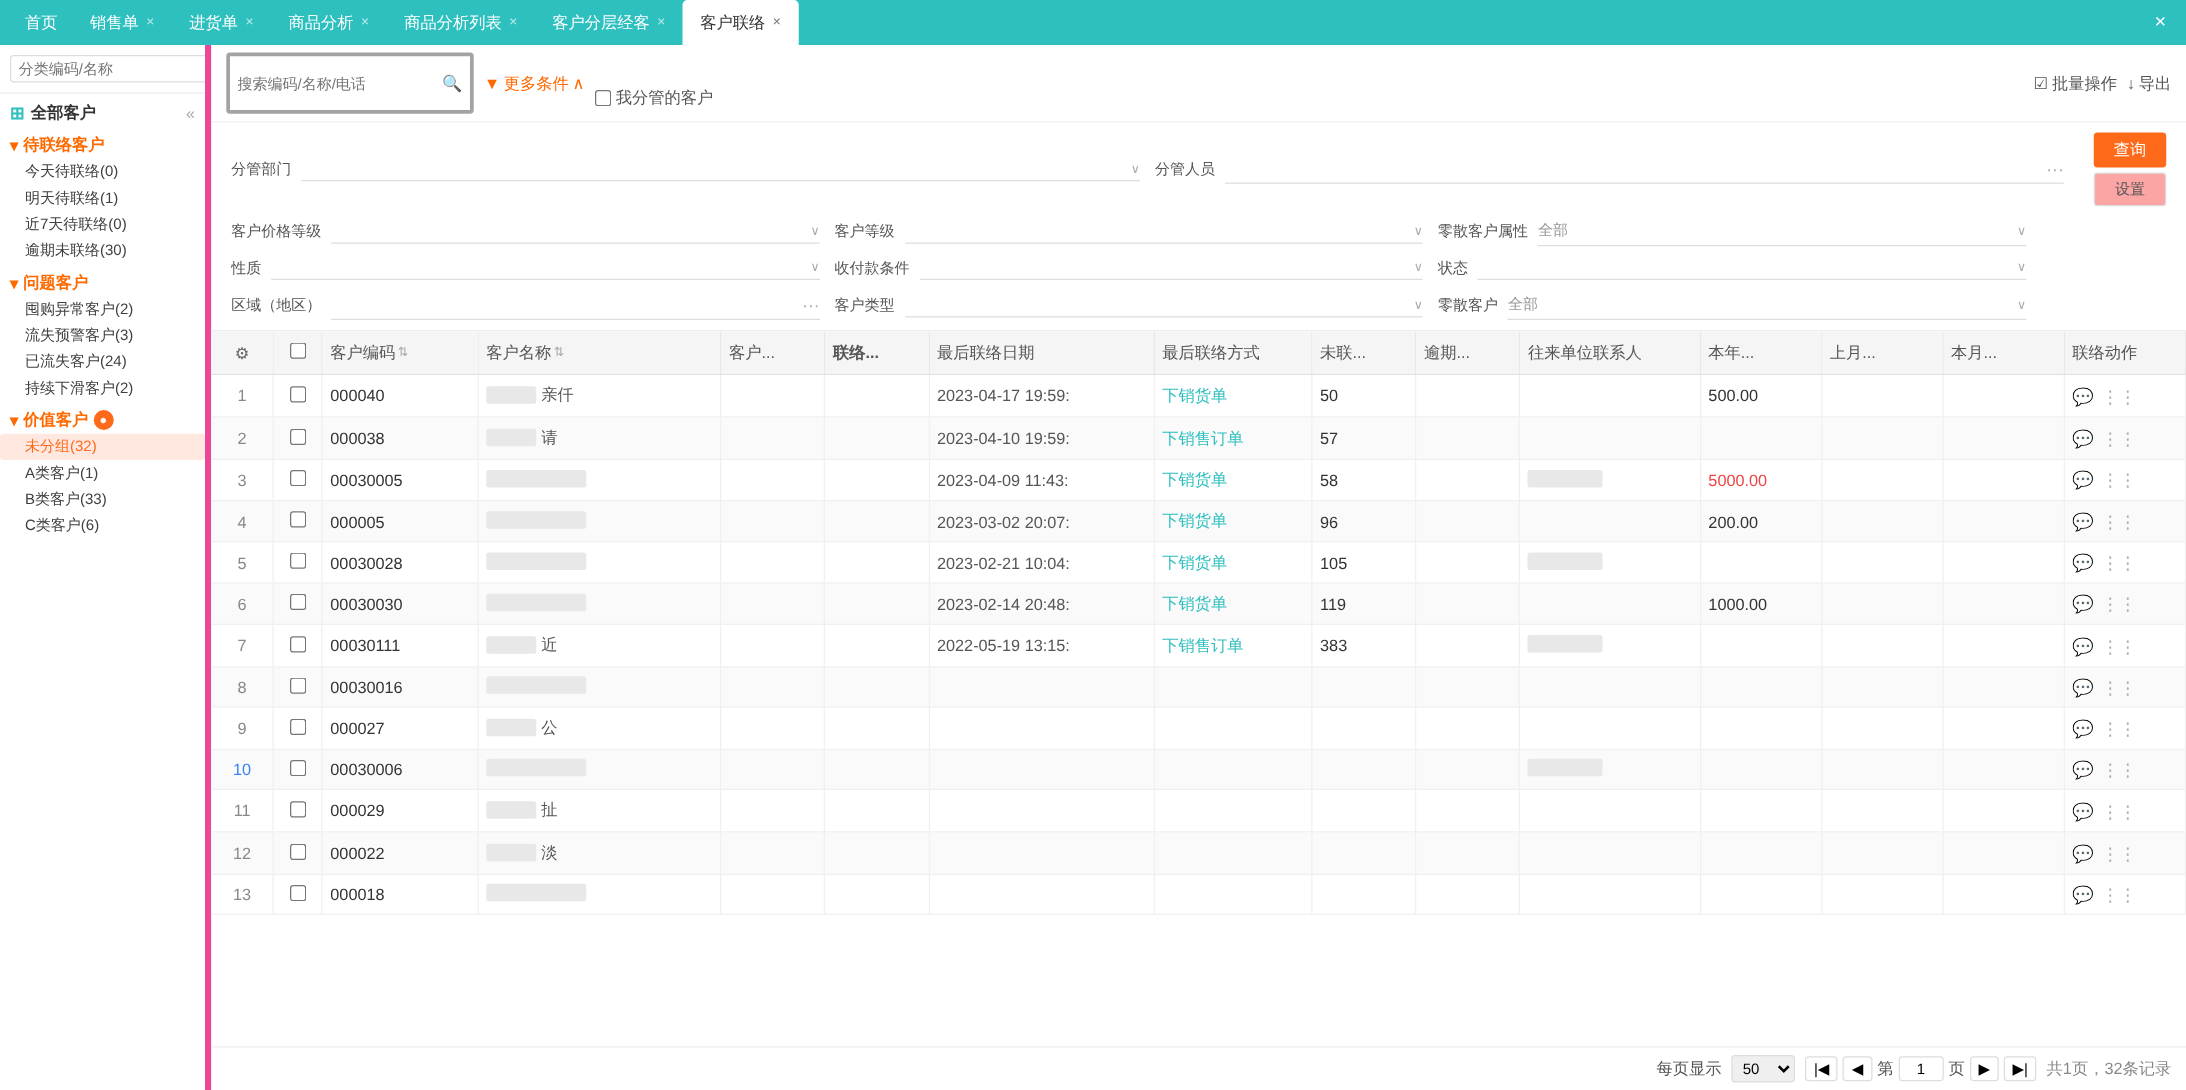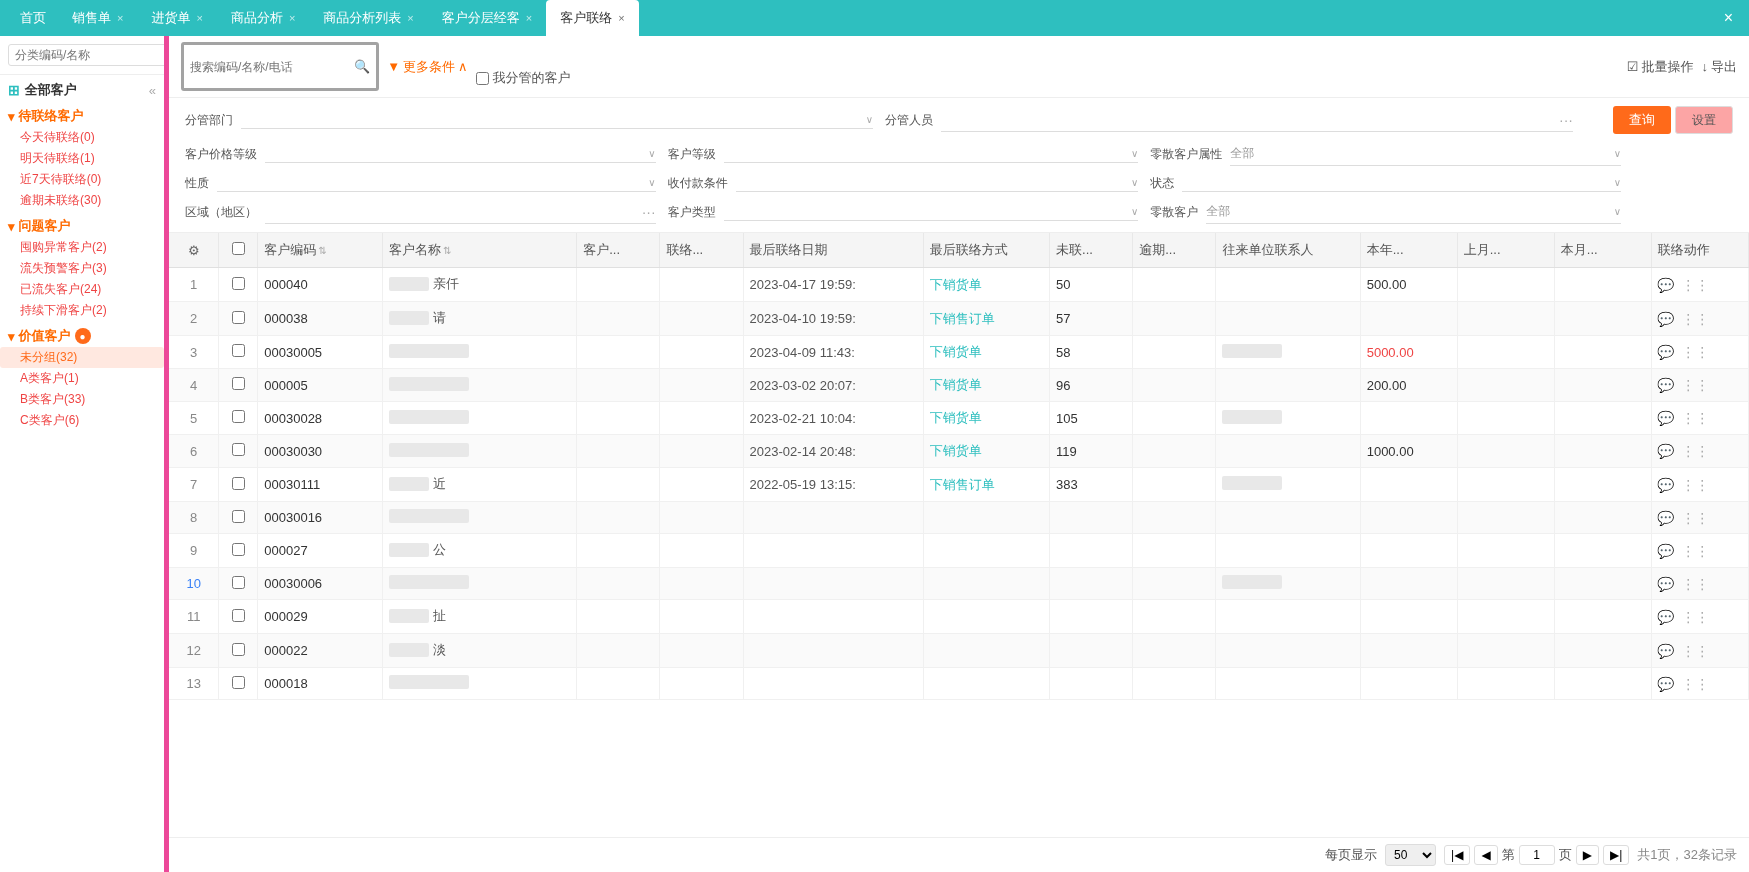--- a/index.html
+++ b/index.html
@@ -17,21 +17,21 @@
     .main-layout { display: flex; height: calc(100vh - 36px); }
 
     
     .sidebar { width: 169px; background: #fff; border-right: 5px solid #ec4899; display: flex; flex-direction: column; overflow-y: auto; flex-shrink: 0; }
     .sidebar-search { padding: 8px; display: flex; align-items: center; border-bottom: 1px solid #eee; }
     .sidebar-search input { flex: 1; border: 1px solid #ddd; border-radius: 3px; padding: 3px 6px; font-size: 12px; outline: none; }
     .sidebar-item { padding: 4px 8px 4px 16px; color: #555; cursor: pointer; font-size: 12px; border-radius: 3px; }
     .sidebar-item.active { background: #ffe8e0; color: #ff6a1a; }
     .sidebar-section-title { padding: 6px 8px 2px 8px; color: #ff6a00; font-size: 12px; font-weight: bold; display: flex; align-items: center; }
     .sidebar-section-title .arrow { margin-right: 4px; }
-    .sidebar-subsection { padding: 2px 8px 2px 20px; color: #ef4444; font-size: 12px; cursor: pointer; }
+    .sidebar-subsection { padding: 2px 8px 2px 20px; color: #404040; font-size: 12px; cursor: pointer; }
 
     
     .content-area { flex: 1; display: flex; flex-direction: column; overflow: hidden; }
 
     
     .toolbar { background: #fff; padding: 6px 12px; display: flex; align-items: center; gap: 8px; border-bottom: 1px solid #eee; }
     .toolbar-search { display: flex; align-items: center; border: 3px solid #a3a3a3; border-radius: 3px; padding: 14px 6px; background: #fff; }
     .toolbar-search input { border: none; outline: none; font-size: 12px; width: 160px; }
     .toolbar-search .s-icon { color: #aaa; margin-left: 4px; cursor: pointer; }
     .toolbar-filter { color: #ff6a00; cursor: pointer; display: flex; align-items: center; gap: 3px; font-size: 12px; }
@@ -42,39 +42,39 @@
     
     .filter-panel { background: #fff; padding: 8px 16px; border-bottom: 1px solid #eee; }
     .filter-row { display: flex; align-items: center; gap: 12px; margin-bottom: 8px; }
     .filter-row:last-child { margin-bottom: 0; }
     .filter-item { display: flex; align-items: center; flex: 1; min-width: 0; }
     .filter-label { color: #555; font-size: 12px; white-space: nowrap; margin-right: 8px; }
     .filter-input { flex: 1; border: none; border-bottom: 1px solid #ddd; padding: 3px 0; font-size: 12px; outline: none; }
     .filter-select { flex: 1; border: none; border-bottom: 1px solid #ddd; padding: 3px 0; font-size: 12px; outline: none; background: transparent; cursor: pointer; display: flex; align-items: center; justify-content: space-between; }
     .filter-select-text { color: #999; font-size: 12px; }
     .filter-arrow { color: #aaa; font-size: 10px; margin-left: 4px; }
-    .filter-btn-group { display: flex; flex-direction: row; gap: 4px; margin-left: 28px; }
+    .filter-btn-group { display: flex; flex-direction: column; gap: 4px; margin-left: 12px; }
     .btn-orange { background: #ff6a1a; color: #fff; border: none; border-radius: 3px; padding: 5px 16px; cursor: pointer; font-size: 13px; }
     .btn-default { background: #fca5a5; color: #555; border: 1px solid #ddd; border-radius: 3px; padding: 4px 16px; cursor: pointer; font-size: 12px; }
 
     
     .table-area { flex: 1; overflow: auto; background: #fff; }
     table { width: 100%; border-collapse: collapse; font-size: 12px; }
     thead tr { background: #f5f5f5; }
     thead th { padding: 8px 6px; text-align: left; border-bottom: 1px solid #e0e0e0; border-right: 1px solid #e8e8e8; white-space: nowrap; color: #555; font-weight: normal; position: sticky; top: 0; background: #f5f5f5; z-index: 1; }
     tbody tr { border-bottom: 1px solid #f0f0f0; }
     tbody td { padding: 7px 6px; border-right: 1px solid #f0f0f0; color: #333; }
     .td-link { color: #2ebfbf; cursor: pointer; text-decoration: none; }
     .td-blur { background: #e8e8e8; border-radius: 2px; height: 14px; display: inline-block; }
     .col-no { width: 36px; text-align: center; }
     .col-check { width: 28px; text-align: center; }
     .col-code { width: 90px; }
     .col-name { width: 140px; }
     .col-type { width: 60px; }
-    .col-contact { width: 60px; }
+    .col-contact { width: 60px; font-weight: bold; }
     .col-date { width: 130px; }
     .col-method { width: 80px; }
     .col-days { width: 60px; margin-left: 47px; }
     .col-overdue { width: 60px; }
     .col-unit { width: 100px; }
     .col-year { width: 70px; }
     .col-last { width: 70px; }
     .col-month { width: 70px; }
     .col-action { width: 70px; }
     .action-icons { display: flex; gap: 6px; color: #aaa; }

